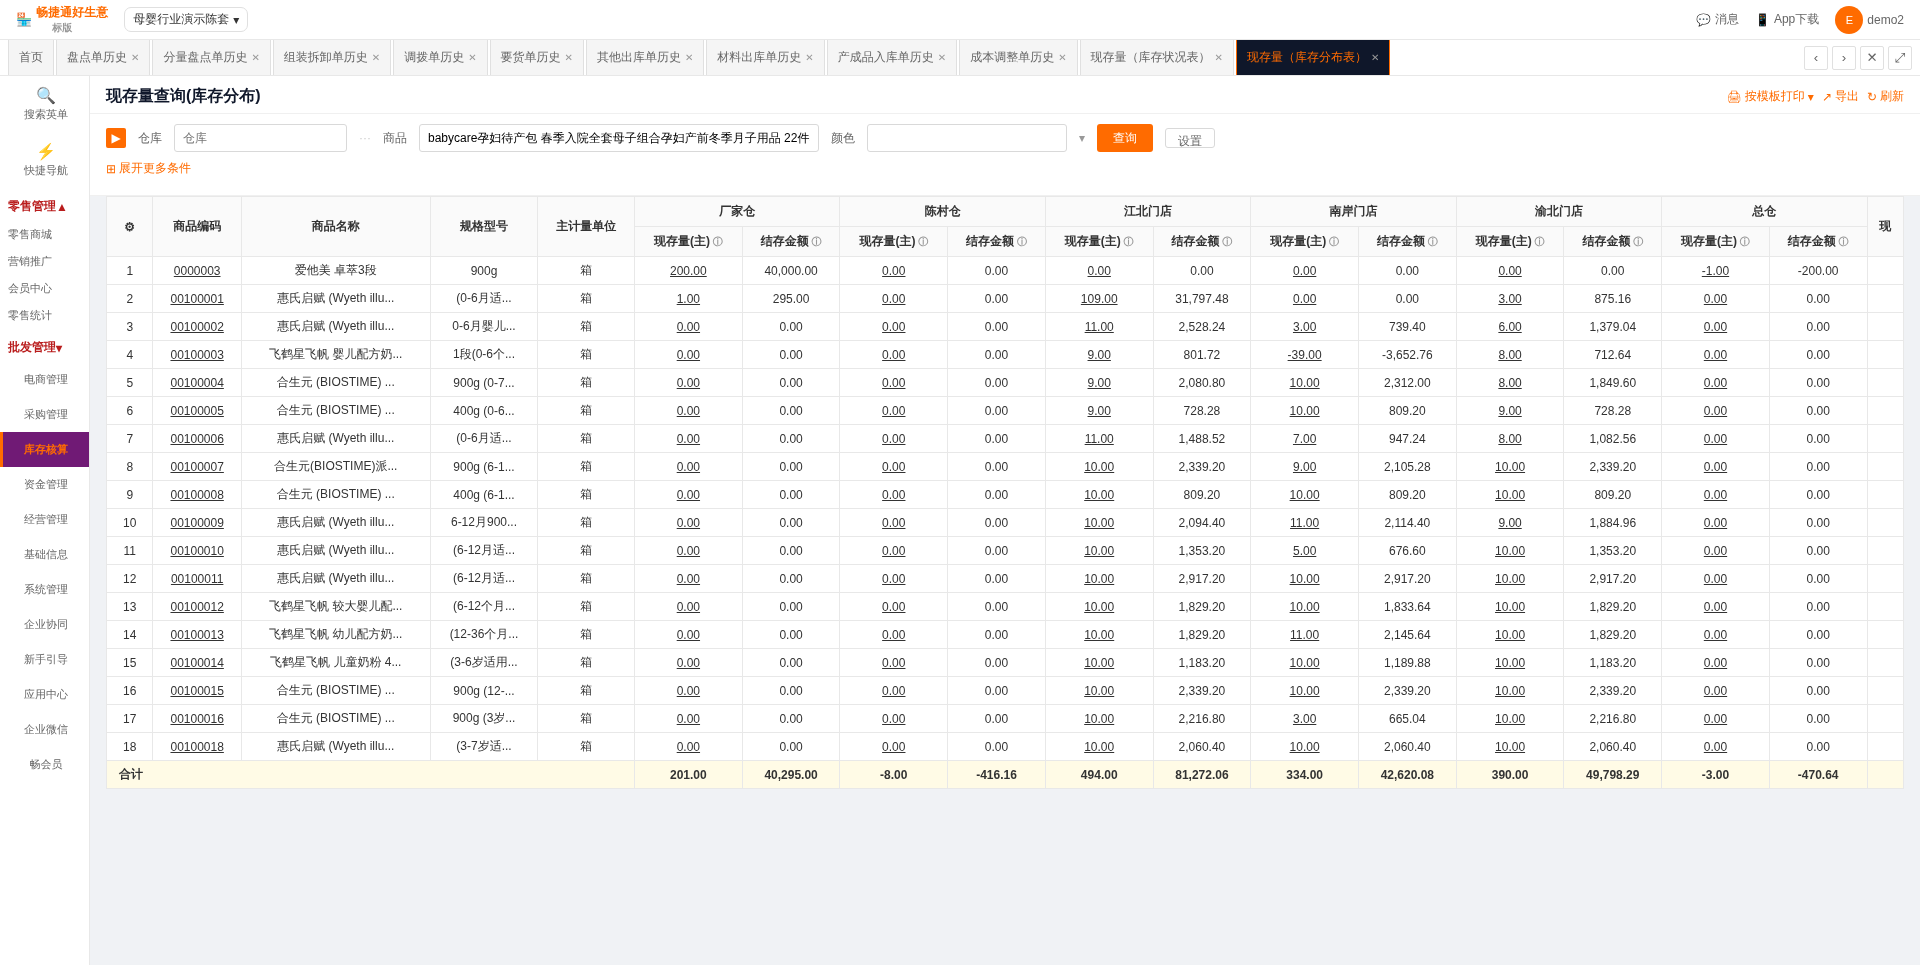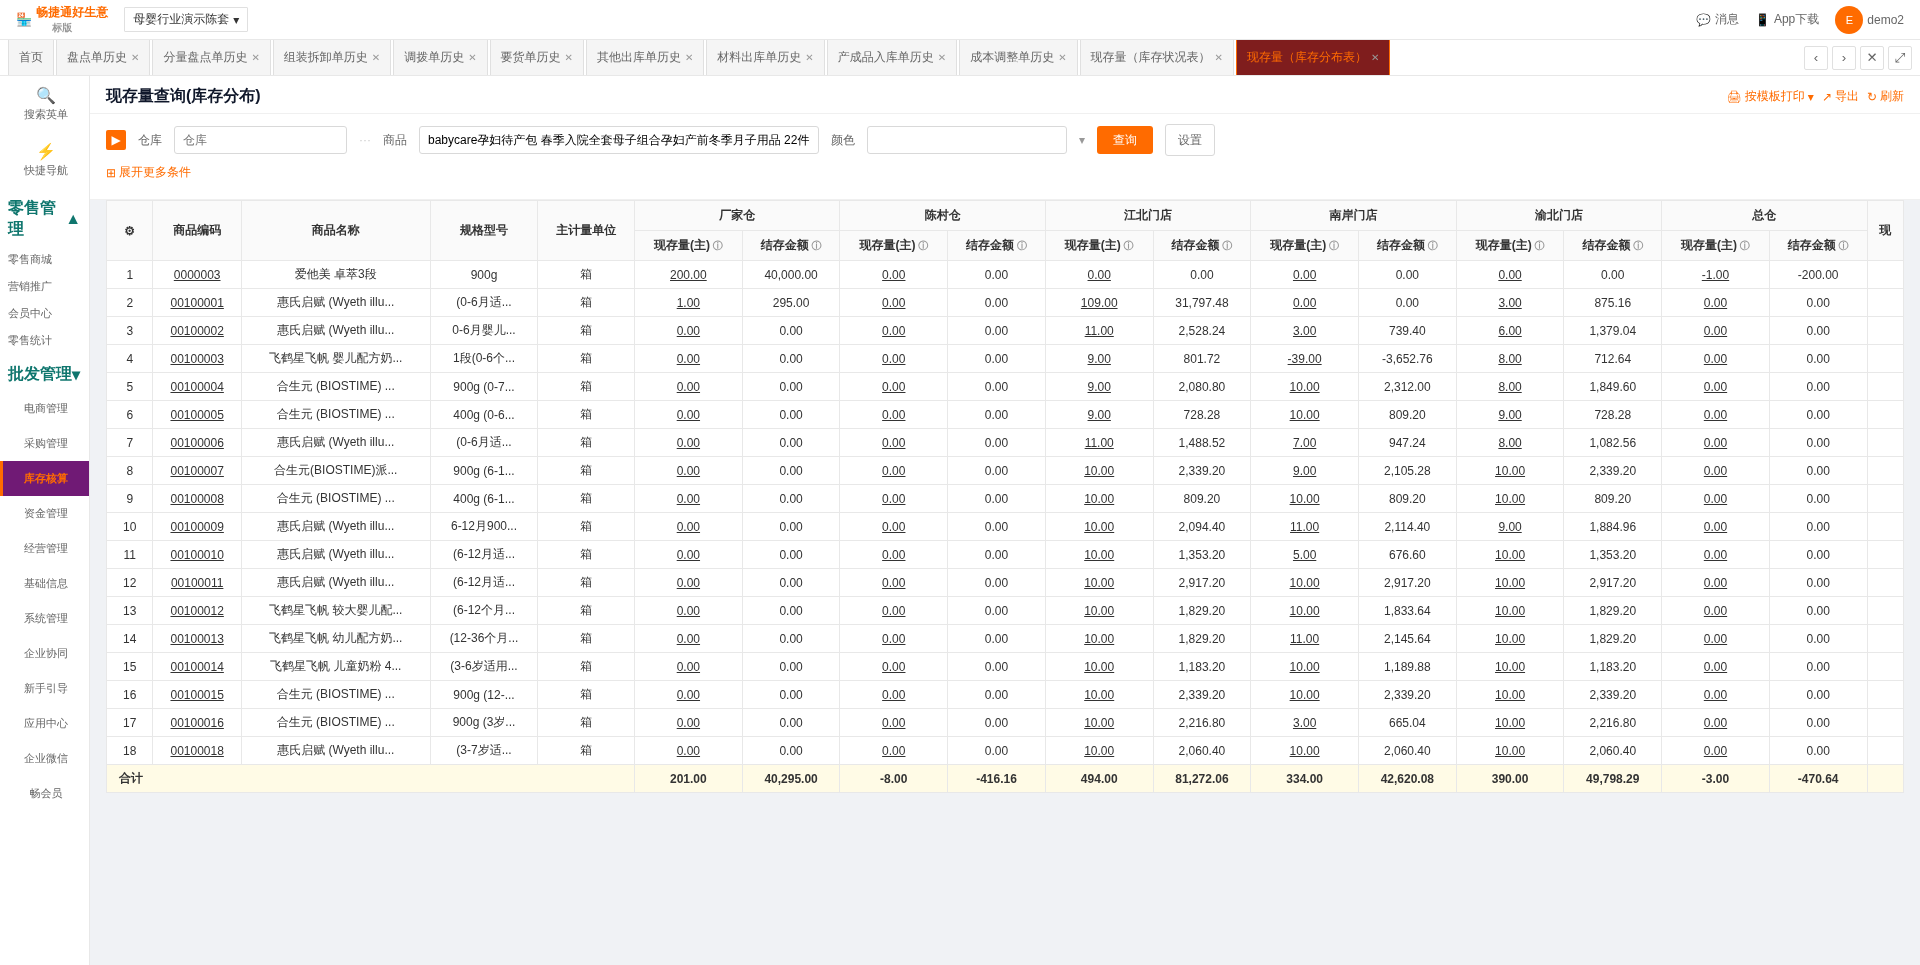--- a/index.html
+++ b/index.html
@@ -8,56 +8,56 @@
     
     .top-bar { height: 40px; background: #fff; display: flex; align-items: center; justify-content: space-between; padding: 0 16px; border-bottom: 1px solid #e8e8e8; }
     .top-bar-left { display: flex; align-items: center; gap: 8px; }
     .logo-area { display: flex; align-items: center; gap: 4px; color: #ff6b00; font-weight: bold; font-size: 13px; }
     .top-bar-right { display: flex; align-items: center; gap: 16px; color: #666; font-size: 12px; }
     .user-avatar { width: 28px; height: 28px; border-radius: 50%; background: #ff6b00; color: #fff; display: flex; align-items: center; justify-content: center; font-size: 11px; }
 
     
     .tab-bar { height: 36px; background: #fff; display: flex; align-items: center; padding: 0 8px; border-bottom: 1px solid #e8e8e8; overflow: hidden; gap: 2px; }
     .tab-item { height: 44px; padding: 0 10px; display: flex; align-items: center; gap: 4px; border-radius: 3px; cursor: pointer; white-space: nowrap; font-size: 12px; border: 1px solid transparent; }
-    .tab-item.active { background: #7f1d1d; border-color: #ff6b00; color: #ff6b00; }
+    .tab-item.active { background: #0f172a; border-color: #ff6b00; color: #ff6b00; }
     .tab-item:not(.active) { background: #f5f5f5; color: #666; border-color: #e0e0e0; }
     .tab-home { background: #ff6b00; color: #fff; border-color: #ff6b00; }
     .tab-close { font-size: 10px; color: #999; cursor: pointer; }
     .tab-nav { display: flex; align-items: center; gap: 4px; margin-left: auto; }
     .tab-nav-btn { width: 24px; height: 24px; border: 1px solid #e0e0e0; background: #fff; display: flex; align-items: center; justify-content: center; cursor: pointer; border-radius: 2px; color: #666; }
 
     
     .main-layout { display: flex; height: calc(965px - 76px); }
 
     
     .sidebar { width: 90px; background: #fff; border-right: 1px solid #e8e8e8; display: flex; flex-direction: column; overflow-y: auto; }
     .sidebar-item { padding: 10px 4px; text-align: center; cursor: pointer; font-size: 11px; color: #666; border-left: 3px solid transparent; }
     .sidebar-item.active { color: #ff6b00; background: #701a75; border-left-color: #ff6b00; font-weight: bold; text-align: center; }
     .sidebar-item .s-icon { font-size: 16px; margin-bottom: 2px; }
     .sidebar-sub { font-size: 11px; color: #666; padding: 6px 8px; cursor: pointer; }
-    .sidebar-group-title { display: flex; align-items: center; justify-content: flex-start; padding: 10px 8px 6px; font-size: 16px; color: #0f766e; font-weight: bold; cursor: pointer; }
+    .sidebar-group-title { display: flex; align-items: center; justify-content: flex-start; padding: 10px 8px 6px; font-size: 12px; color: #b91c1c; font-weight: bold; cursor: pointer; }
 
     
     .content { flex: 1; overflow: hidden; display: flex; flex-direction: column; }
 
     
     .page-header { padding: 10px 16px 6px; display: flex; align-items: center; justify-content: space-between; background: #fff; border-bottom: 1px solid #f0f0f0; }
     .page-title { font-size: 16px; font-weight: bold; color: #0f172a; }
     .page-actions { display: flex; align-items: center; gap: 8px; font-size: 12px; color: #ff6b00; }
     .page-action-btn { display: flex; align-items: center; gap: 3px; cursor: pointer; }
 
     
     .filter-area { padding: 10px 16px; background: #fff; border-bottom: 1px solid #f0f0f0; }
     .filter-row { display: flex; align-items: center; gap: 12px; margin-bottom: 8px; }
     .filter-label { color: #666; white-space: nowrap; }
     .filter-input { border: 1px solid #d9d9d9; border-radius: 3px; padding: 4px 8px; font-size: 12px; height: 28px; min-width: 80px; }
     .filter-input-wide { min-width: 400px; }
     .filter-input-medium { min-width: 120px; }
     .search-btn { background: #ff6b00; color: #fff; border: none; padding: 4px 16px; border-radius: 3px; cursor: pointer; height: 28px; font-size: 12px; }
-    .setting-btn { background: #fff; color: #666; border: 1px solid #d9d9d9; padding: 4px 12px; border-radius: 3px; cursor: pointer; height: 32px; font-size: 12px; }
+    .setting-btn { background: #fff; color: #666; border: 1px solid #d9d9d9; padding: 4px 12px; border-radius: 3px; cursor: pointer; height: 20px; font-size: 12px; }
     .expand-btn { color: #ff6b00; cursor: pointer; font-size: 12px; display: flex; align-items: center; gap: 3px; }
     .orange-arrow { width: 20px; height: 20px; background: #ff6b00; color: #fff; border-radius: 2px; display: flex; align-items: center; justify-content: center; cursor: pointer; font-size: 12px; }
 
     
     .table-container { flex: 1; overflow: auto; padding: 0 16px 8px; background: #f0f2f5; }
     .data-table { width: 100%; border-collapse: collapse; background: #fff; font-size: 12px; min-width: 1600px; }
     .data-table th { background: #fafafa; border: 1px solid #e8e8e8; padding: 6px 8px; text-align: center; font-weight: bold; color: #333; white-space: nowrap; }
     .data-table td { border: 1px solid #e8e8e8; padding: 5px 8px; text-align: center; white-space: nowrap; color: #333; }
     .data-table .total-row td { background: #fffbe6; font-weight: bold; }
     .col-header-group { background: #f5f5f5; margin-top: 36px; }
@@ -71,21 +71,21 @@
 
 <div class="top-bar">
   <div class="top-bar-left">
     <div class="logo-area">
       <span>🏪</span>
       <div>
         <div style="font-size:12px;font-weight:bold;color:#ff6b00;">畅捷通好生意</div>
         <div style="font-size:10px;color:#999;margin-left:16px;">标版</div>
       </div>
     </div>
-    <div style="display:flex;align-items:center;gap:4px;margin-left:8px;border:1px solid #e0e0e0;border-radius:1px;padding:3px 8px;cursor:pointer;background:#fff;">
+    <div style="display:flex;align-items:center;gap:4px;margin-left:8px;border:1px solid #e0e0e0;border-radius:7px;padding:3px 8px;cursor:pointer;background:#fff;">
       <span>母婴行业演示陈套</span>
       <span>▾</span>
     </div>
   </div>
   <div class="top-bar-right">
     <div style="display:flex;align-items:center;gap:4px;cursor:pointer;">
       <span>💬</span>
       <span>消息</span>
     </div>
     <div style="display:flex;align-items:center;gap:4px;cursor:pointer;">

